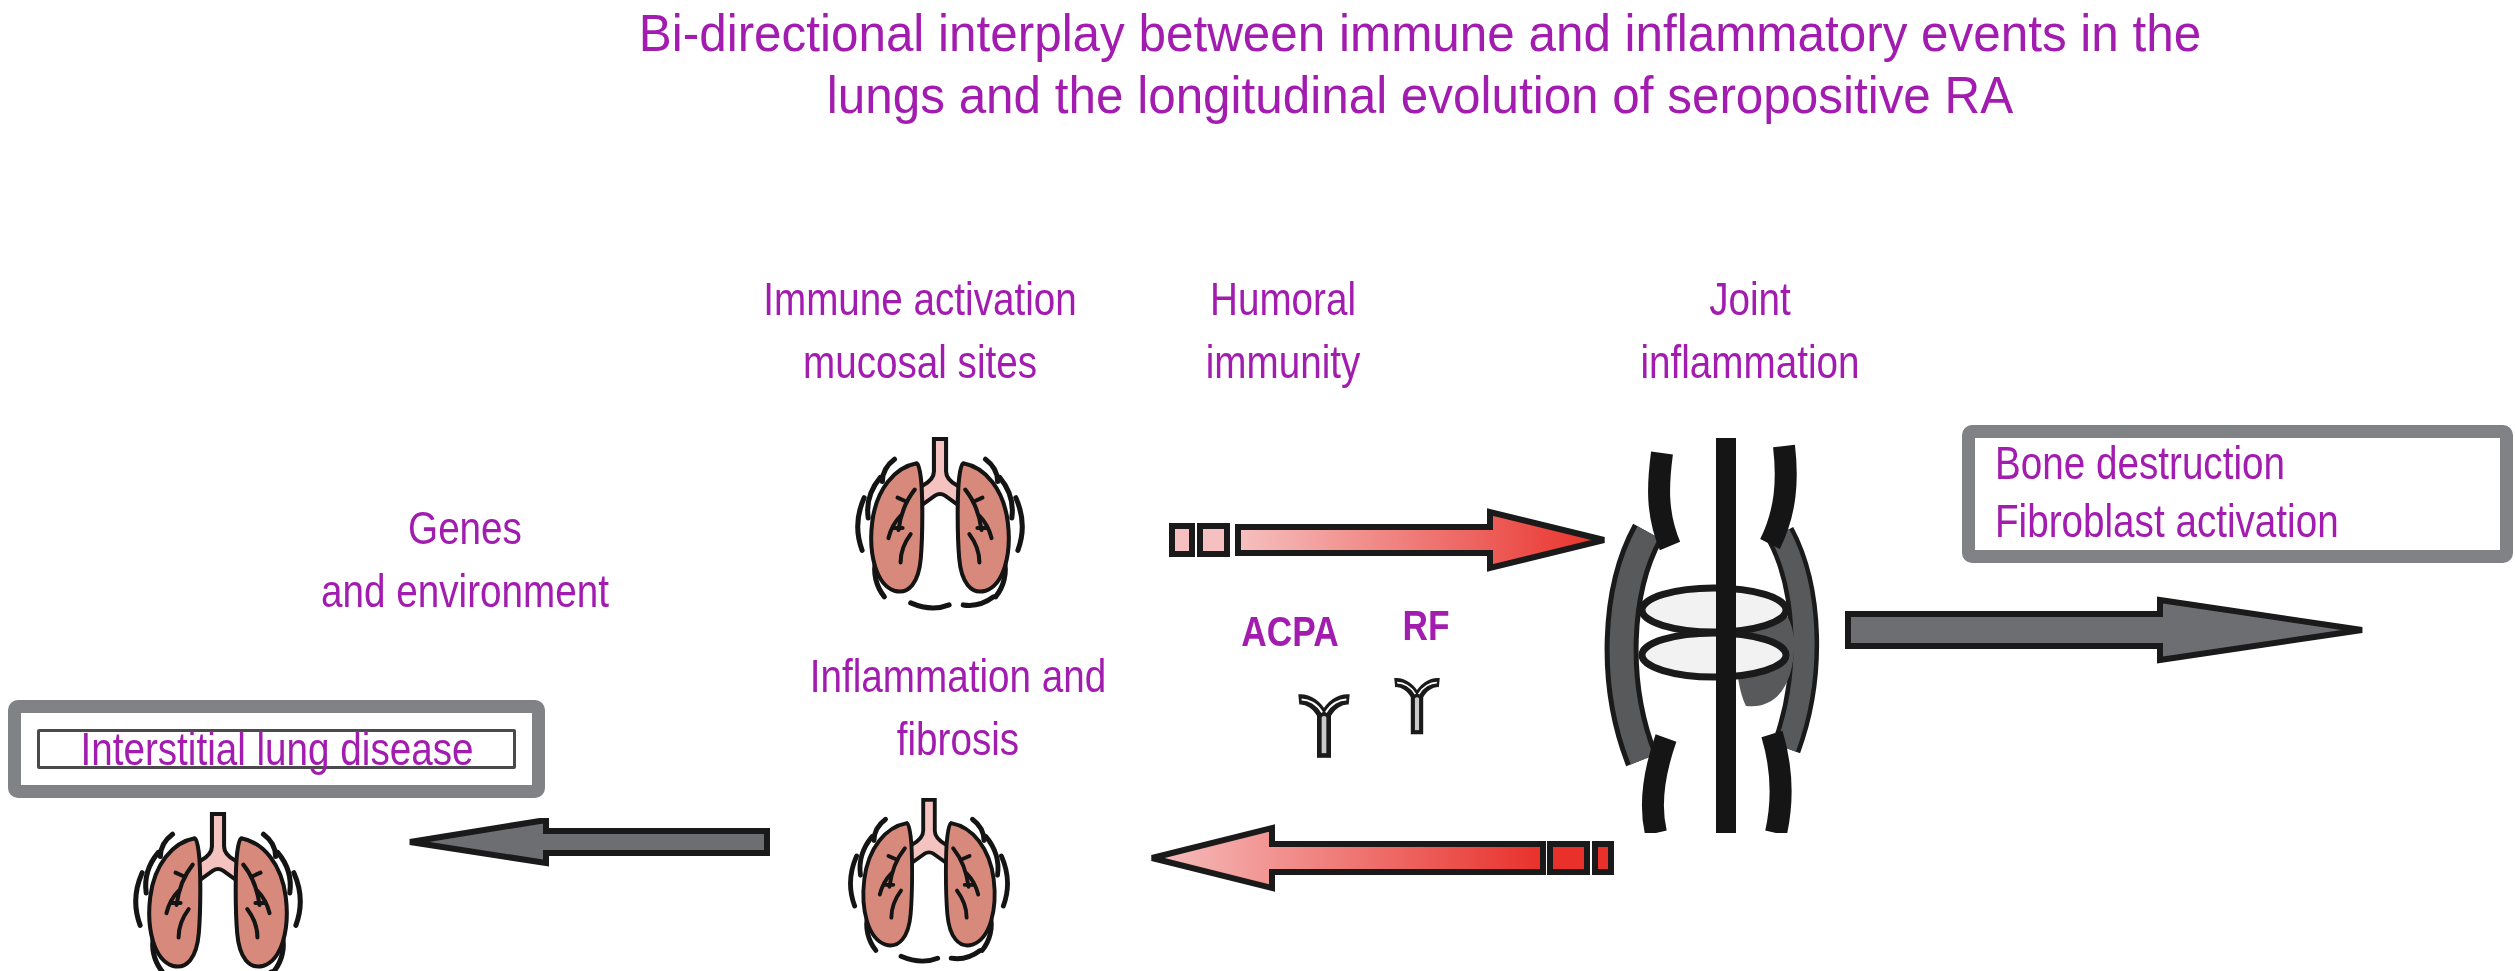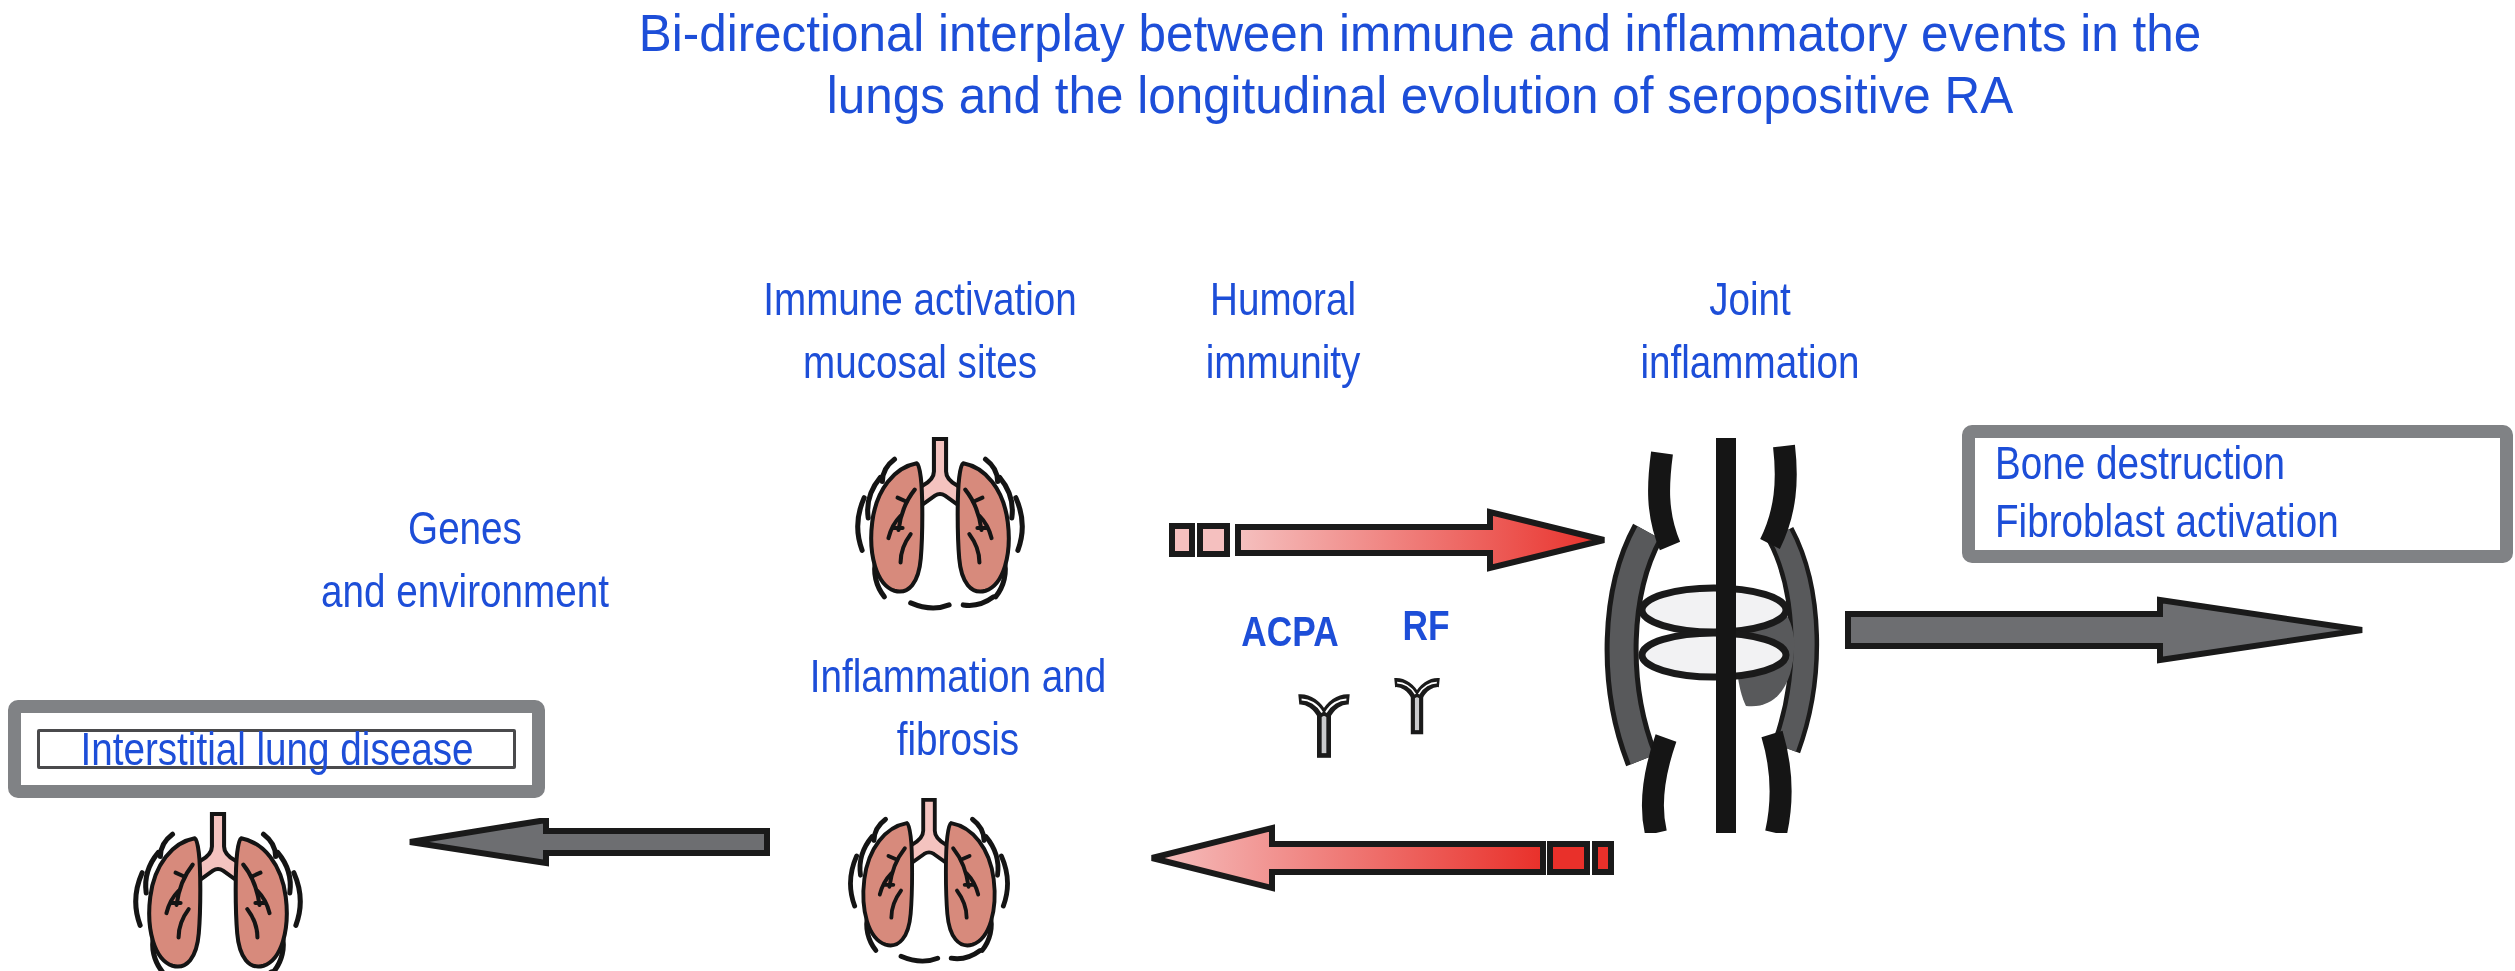--- a/index.html
+++ b/index.html
@@ -2,21 +2,21 @@
 <html><head>
 <meta charset="utf-8">
 <style>
   html,body{margin:0;padding:0;background:#ffffff;}
   .figure{
     position:relative;
     width:2515px;height:971px;
     background:#ffffff;
     overflow:hidden;
     font-family:"Liberation Sans", sans-serif;
-    color:#1d4ed8;
+    color:#a21caf;
   }
   .abs{position:absolute;}
   .fig-title{
     left:320px;top:2px;width:2200px;
     text-align:center;
     font-size:52px;line-height:62px;
     transform:scaleX(.95);transform-origin:center top;
     white-space:nowrap;
   }
   .stage-label{

